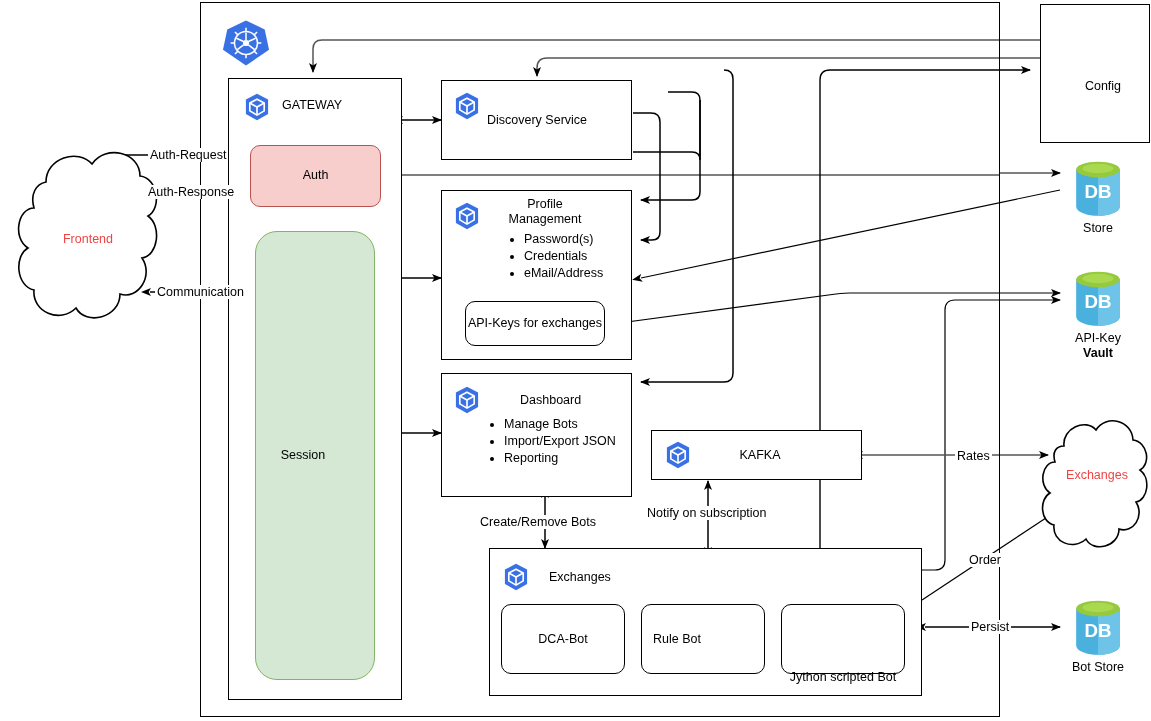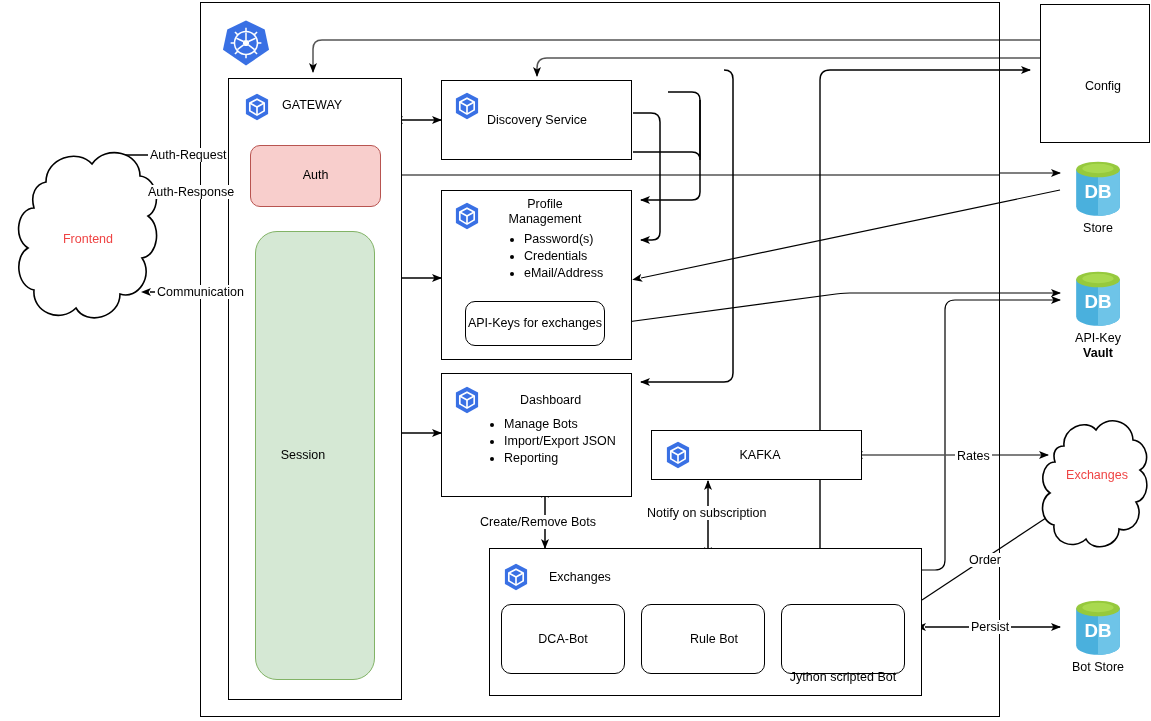--- a/index.html
+++ b/index.html
@@ -231,21 +231,21 @@
         <line x1="50" y1="50" x2="50" y2="77"></line>
       </g>
     </svg>
   </div>
   <div class="lbl" style="left:549px;top:570px;">Exchanges</div>
 
   <div class="node rounded" style="left:501px;top:604px;width:124px;height:70px;border:1.5px solid #000;background:#fff;"></div>
   <div class="lbl ctr" style="left:501px;top:632px;width:124px;">DCA-Bot</div>
 
   <div class="node rounded" style="left:641px;top:604px;width:124px;height:70px;border:1.5px solid #000;background:#fff;"></div>
-  <div class="lbl ctr" style="left:652px;top:632px;width:124px;">Rule Bot</div>
+  <div class="lbl ctr" style="left:615px;top:632px;width:124px;">Rule Bot</div>
 
   <div class="node rounded" style="left:781px;top:604px;width:124px;height:70px;border:1.5px solid #000;background:#fff;"></div>
   <div class="lbl ctr" style="left:781px;top:632px;width:124px;margin-top:38px;">Jython scripted Bot</div>
 
   <div class="node plainbox" style="left:1040px;top:4px;width:110px;height:139px;"></div>
   <div class="lbl ctr" style="left:1040px;top:79px;width:126px;">Config</div>
 
   <div class="dbwrap" style="left:1062px;top:158px;width:72px;">
     <svg width="52" height="60" viewBox="0 0 100 115" style="display:block;margin:0 auto;">
       <path d="M8,22 L8,93 C8,104 30,111 50,111 C70,111 92,104 92,93 L92,22 Z" fill="#4ab0dd"></path>

